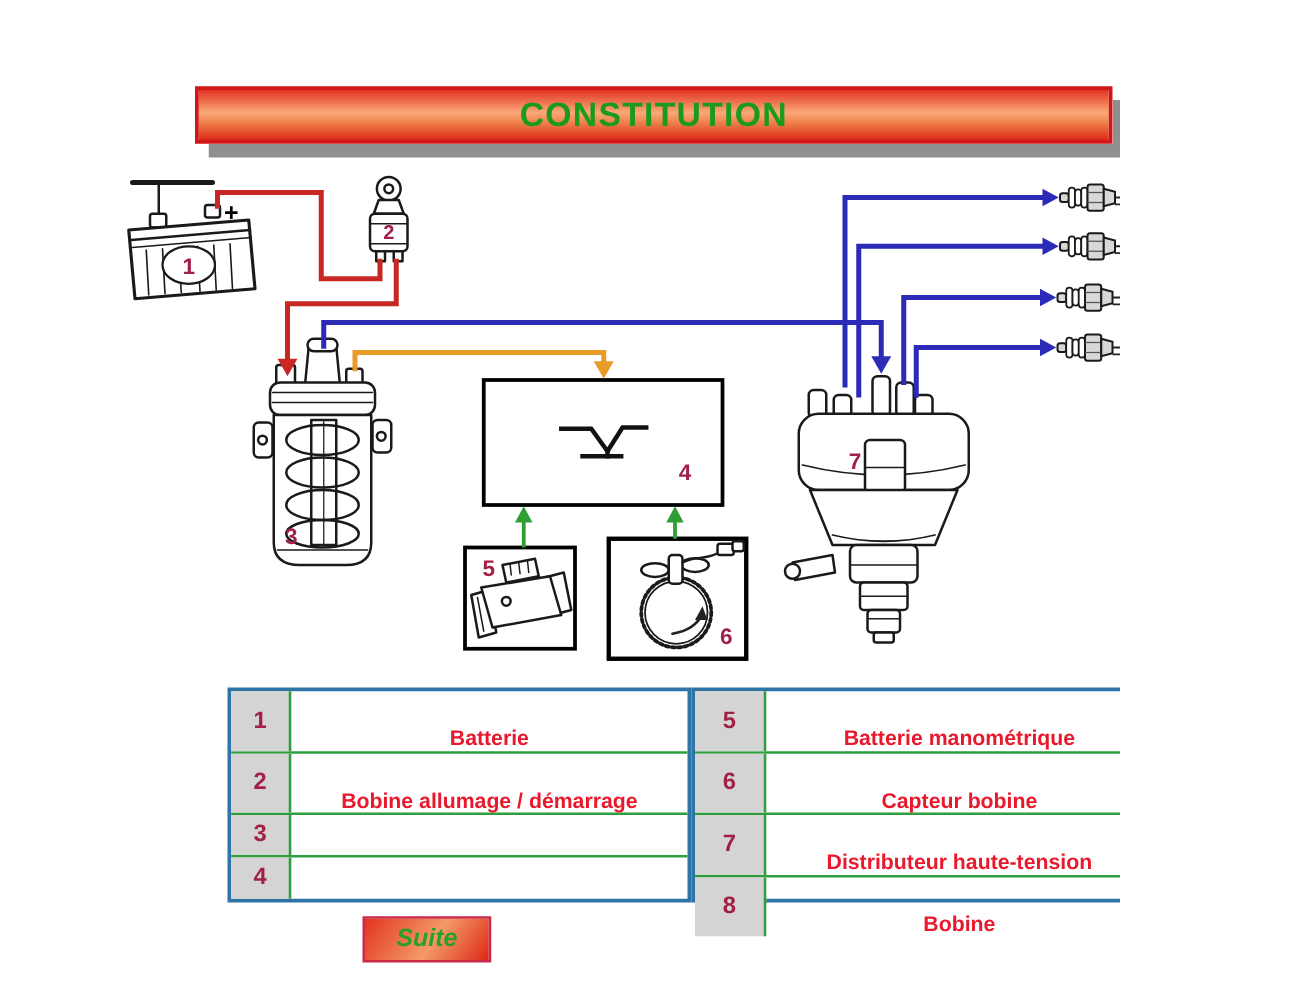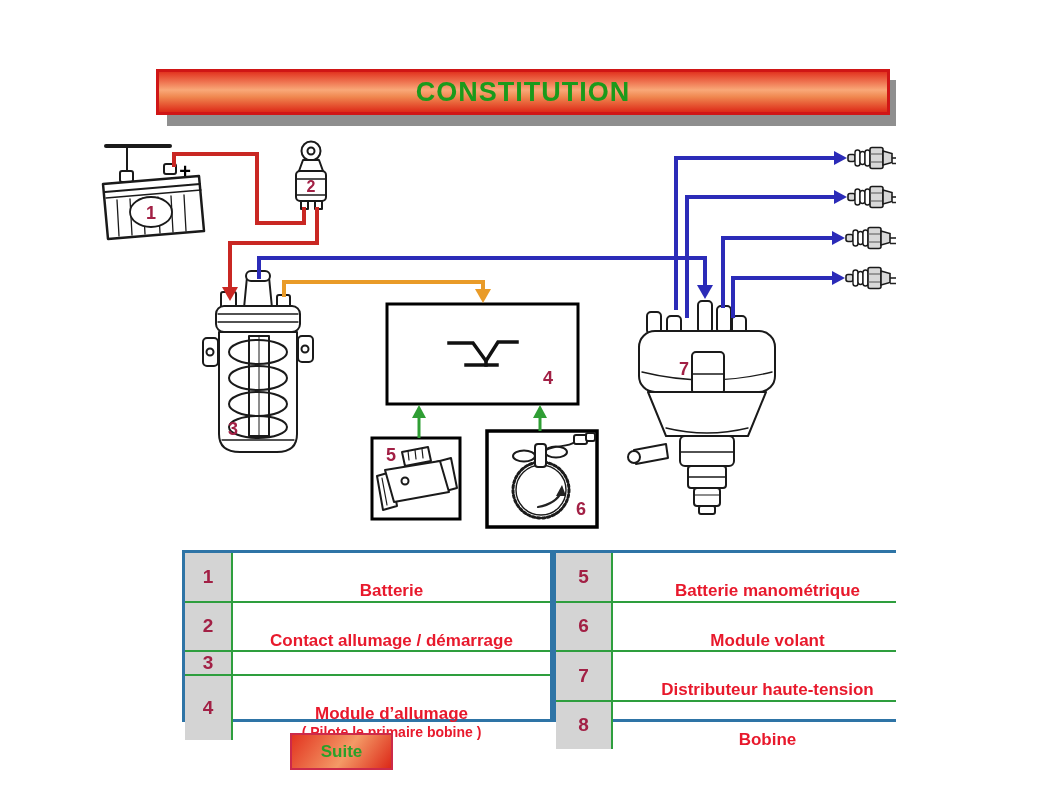--- a/index.html
+++ b/index.html
@@ -59,21 +59,21 @@
     color:var(--label_red,#e8192c);font-weight:bold;font-size:17px;text-align:center;line-height:1.15;margin-top:28px;
   }
   .labcell .sub{font-size:14px;}
   
   .suite{
     position:absolute;left:290px;top:733px;width:99px;height:33px;
     border:2px solid #cc2a4a;cursor:pointer;
     background:linear-gradient(125deg,#e23420 0%,#f49a66 55%,#dc2818 100%);
     display:flex;align-items:center;justify-content:center;
   }
-  .suite span{color:var(--suite_green,#2aa02a);font-weight:bold;font-size:17px;}
+  .suite span{color:var(--suite_green,#2aa02a);font-weight:bold;font-style:italic;font-size:20px;}
 </style>
 </head>
 <body>
 
 <div class="slide">
 
   <svg width="1044" height="788" viewBox="0 0 1044 788">
 
     <g>
       <line class="ln" x1="106" y1="146" x2="170" y2="146" style="stroke-width:4"></line>
@@ -287,42 +287,38 @@
   <div class="numlab" style="left:684px;top:369px;">7</div>
   <div class="numlab" style="left:910px;top:224px;">8</div>
 
   <div class="ltable left">
     <div class="row">
       <div class="numcell">1</div>
       <div class="labcell">Batterie</div>
     </div>
     <div class="row">
       <div class="numcell">2</div>
-      <div class="labcell">Contact allumage / démarrage</div>
+      <div class="labcell">Bobine allumage / démarrage</div>
     </div>
     <div class="row">
       <div class="numcell">3</div>
     </div>
     <div class="row">
       <div class="numcell">4</div>
-      <div class="labcell">
-        <span>Module d’allumage</span>
-        <span class="sub">( Pilote le primaire bobine )</span>
-      </div>
     </div>
   </div>
 
   <div class="ltable right">
     <div class="row">
       <div class="numcell">5</div>
       <div class="labcell">Batterie manométrique</div>
     </div>
     <div class="row">
       <div class="numcell">6</div>
-      <div class="labcell">Module volant</div>
+      <div class="labcell">Capteur bobine</div>
     </div>
     <div class="row">
       <div class="numcell">7</div>
       <div class="labcell">Distributeur haute-tension</div>
     </div>
     <div class="row">
       <div class="numcell">8</div>
       <div class="labcell">Bobine</div>
     </div>
   </div>

